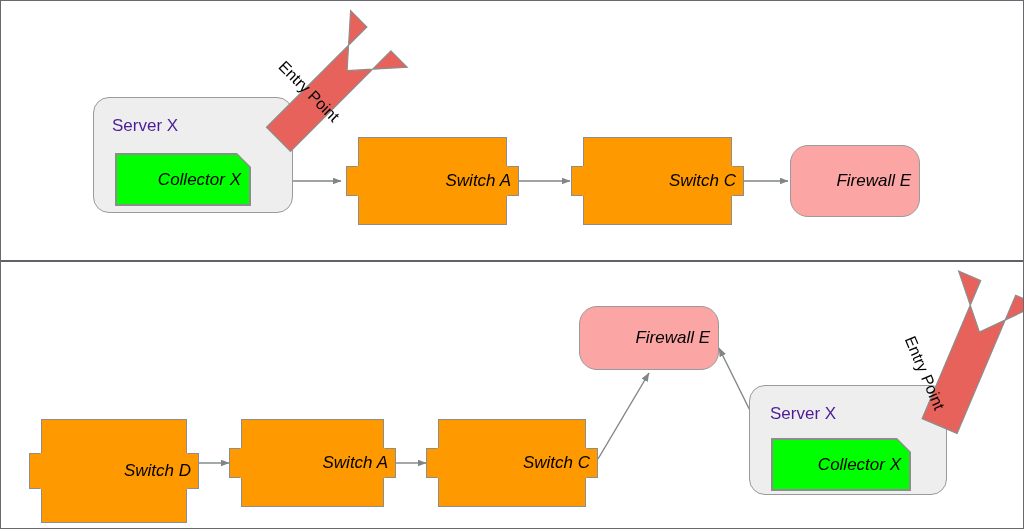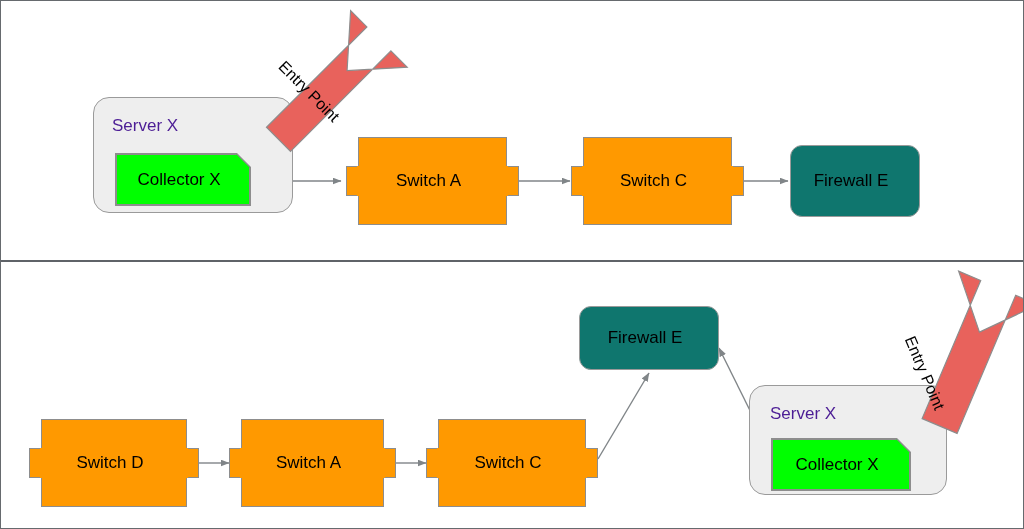--- a/index.html
+++ b/index.html
@@ -30,26 +30,27 @@
     position: absolute;
     left: 0;
     width: 1024px;
   }
   
   .node-label {
     position: absolute;
     left: 0; right: 8px;
     top: 50%;
     transform: translateY(-50%);
-    text-align: center;
+    text-align: right;
     font-size: 17px;
     color: #000000;
     line-height: 1.15;
     pointer-events: none;
     white-space: nowrap;
+    font-style: italic;
   }
   
   .switch-node {
     position: absolute;
   }
   .switch-node .sw-body {
     position: absolute;
     left: 12px;
     top: 0;
     right: 12px;
@@ -106,23 +107,23 @@
   }
   .collector-outline {
     position: absolute;
     background: #8d8d8d;
     -webkit-clip-path: polygon(0 0, calc(100% - 14px) 0, 100% 14px, 100% 100%, 0 100%);
     clip-path: polygon(0 0, calc(100% - 14px) 0, 100% 14px, 100% 100%, 0 100%);
   }
   
   .firewall-node {
     position: absolute;
-    background: #0f766e;
+    background: #fca5a5;
     border: 1px solid #9a9a9a;
-    border-radius: 12px;
+    border-radius: 18px;
     box-sizing: border-box;
   }
   
   .conn-svg {
     position: absolute;
     left: 0;
     top: 0;
     width: 1024px;
     height: 529px;
     overflow: visible;
@@ -215,21 +216,21 @@
         </g>
       </svg>
       <div class="entry-text" style="left:42px; top:40px; transform: rotate(45deg);">Entry Point</div>
     </div>
   </div>
 
   <div class="panel-divider" style="top:259px;"></div>
 
   <div class="panel" style="top:261px; height:266px;">
 
-    <div class="switch-node" style="left:28px; top:157px; width:170px; height:88px;">
+    <div class="switch-node" style="left:28px; top:157px; width:170px; height:104px;">
       <div class="sw-body"></div>
       <div class="sw-tab left"></div>
       <div class="sw-tab right"></div>
       <div class="sw-cover left"></div>
       <div class="sw-cover right"></div>
       <div class="node-label">Switch D</div>
     </div>
 
     <div class="switch-node" style="left:228px; top:157px; width:167px; height:88px;">
       <div class="sw-body"></div>

